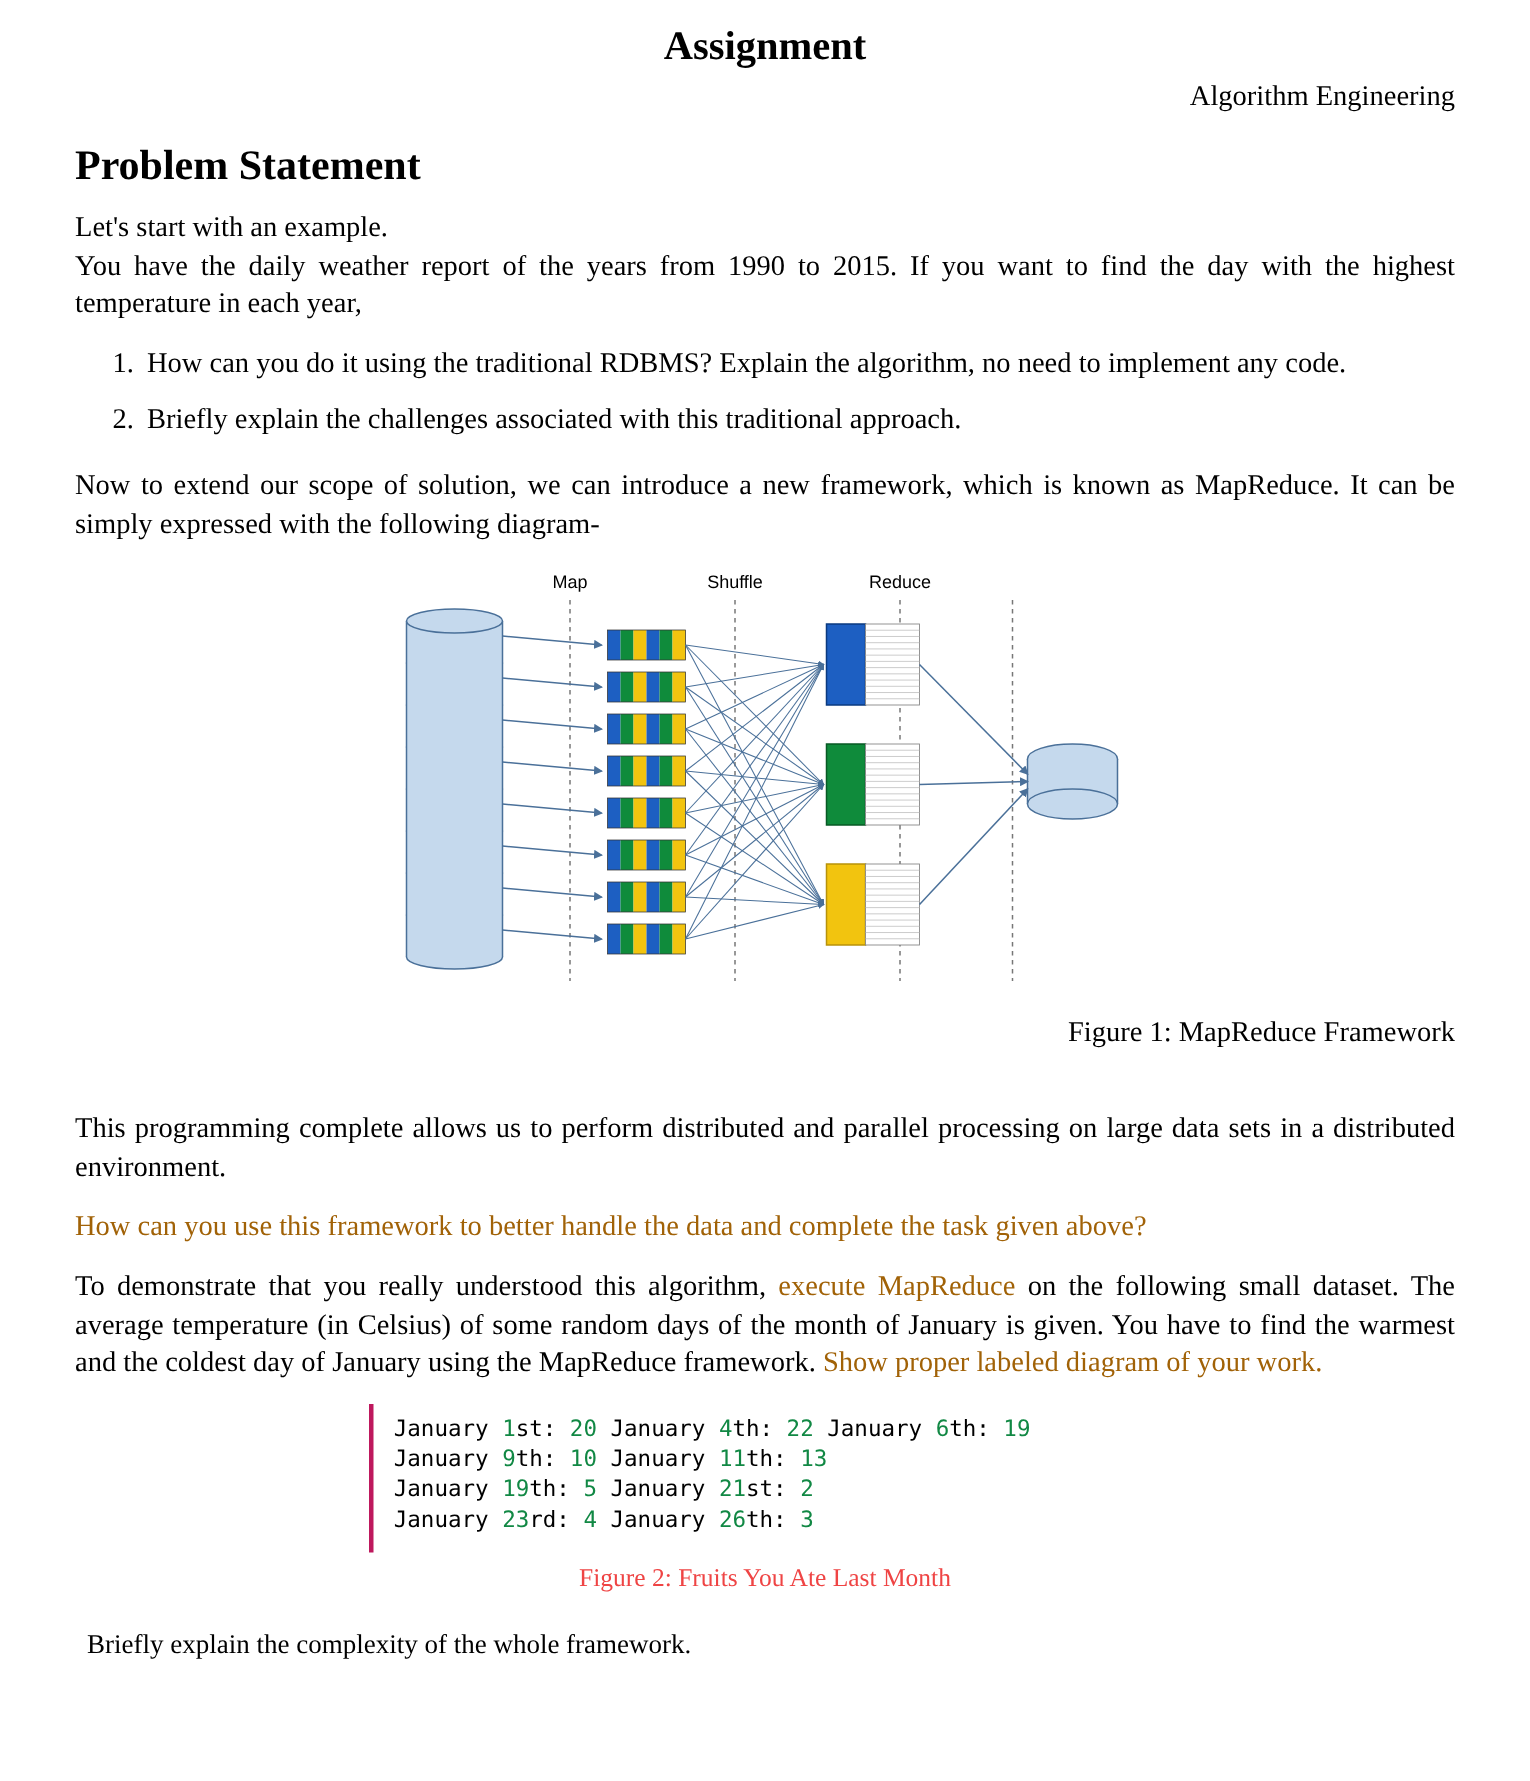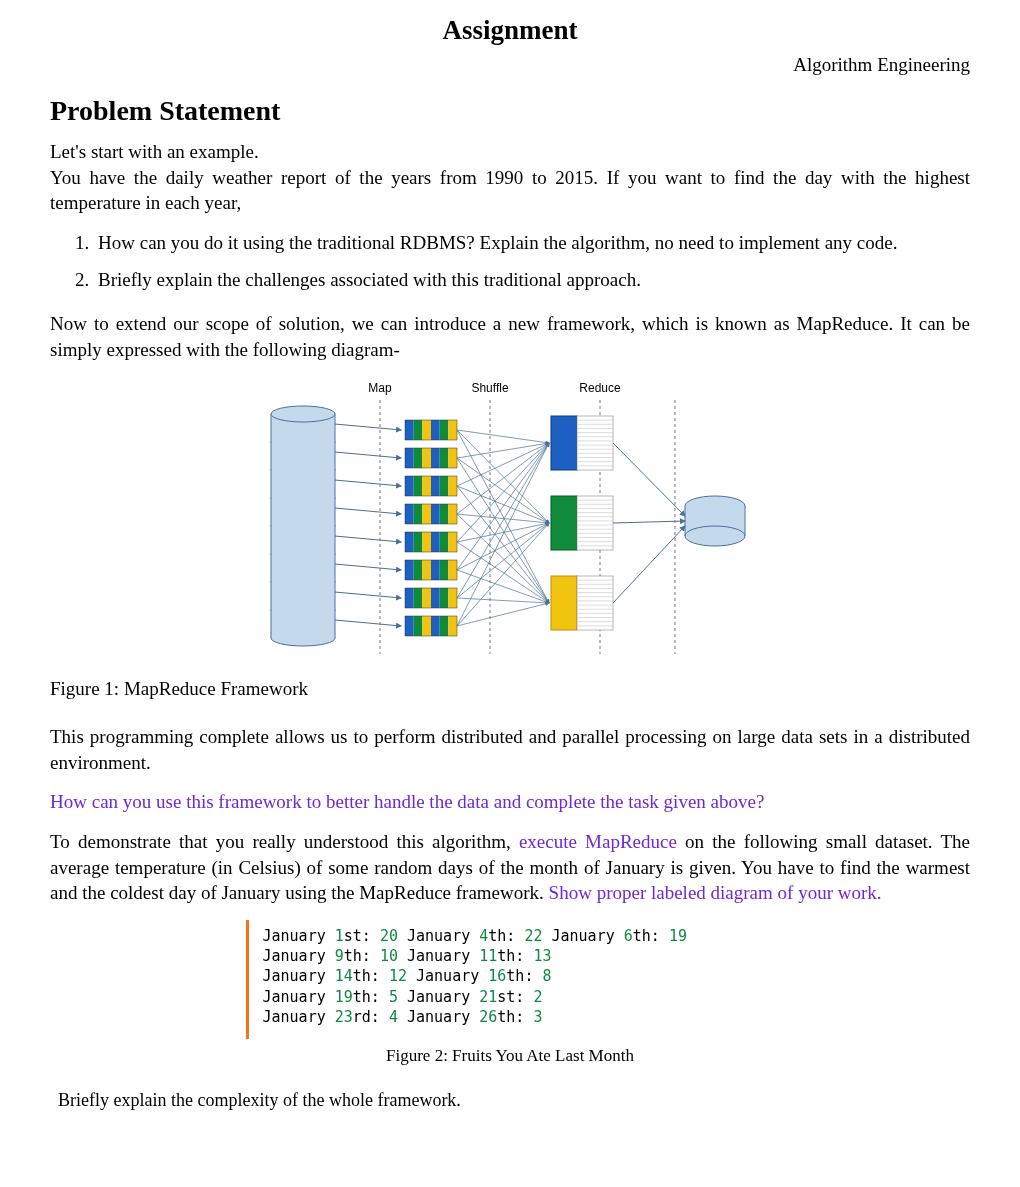--- a/index.html
+++ b/index.html
@@ -41,39 +41,39 @@
     ol li {
       margin-bottom: 12px;
       padding-left: 4px;
       text-align: justify;
     }
     .figure-wrap {
       text-align: center;
       margin: 4px 0 6px 0;
     }
     .figure-caption {
-      text-align: left;
+      text-align: right;
       font-size: 19px;
-      margin: 10px 0 22px 0;
-    }
-    .blue-text { color: #6d28d9; }
+      margin: 10px 0 38px 0;
+    }
+    .blue-text { color: #a16207; }
     .data-block {
       margin: 12px auto 4px auto;
       width: 500px;
-      border-left: 3px solid #f97316;
+      border-left: 3px solid #be185d;
       padding: 6px 12px 12px 14px;
       font-family: "Consolas", "Menlo", monospace;
       font-size: 15px;
       line-height: 1.35;
       text-align: left;
     }
     .data-block span.num { color: #118844; }
     .fig2-caption {
       text-align: center;
-      color: #000000;
+      color: #ef4444;
       font-size: 17px;
       margin: 6px 0 20px 0;
     }
     .closing {
       margin-left: 8px;
       font-size: 18px;
     }
     
     .mr-svg {
       display: block;
@@ -338,20 +338,19 @@
 
 <p>This programming complete allows us to perform distributed and parallel processing on large data sets in a distributed environment.</p>
 
 <p class="blue-text" style="text-align:justify;">How can you use this framework to better handle the data and complete the task given above?</p>
 
 <p id="demo-para" style="text-align:justify;">To demonstrate that you really understood this algorithm, <span class="blue-text">execute MapReduce</span> on the following small dataset. The average temperature (in Celsius) of some random days of the month of January is given. You have to find the warmest and the coldest day of January using the MapReduce framework. <span class="blue-text">Show proper labeled diagram of your work.</span></p>
 
 <div class="data-block" id="data-block">
     <div><span>January </span><span class="num">1</span><span>st: </span><span class="num">20</span> <span>January </span><span class="num">4</span><span>th: </span><span class="num">22</span> <span>January </span><span class="num">6</span><span>th: </span><span class="num">19</span></div>
     <div><span>January </span><span class="num">9</span><span>th: </span><span class="num">10</span> <span>January </span><span class="num">11</span><span>th: </span><span class="num">13</span></div>
-    <div><span>January </span><span class="num">14</span><span>th: </span><span class="num">12</span> <span>January </span><span class="num">16</span><span>th: </span><span class="num">8</span></div>
     <div><span>January </span><span class="num">19</span><span>th: </span><span class="num">5</span> <span>January </span><span class="num">21</span><span>st: </span><span class="num">2</span></div>
     <div><span>January </span><span class="num">23</span><span>rd: </span><span class="num">4</span> <span>January </span><span class="num">26</span><span>th: </span><span class="num">3</span></div>
   </div>
 
 <div class="fig2-caption">Figure 2: Fruits You Ate Last Month</div>
 
 <div class="closing">Briefly explain the complexity of the whole framework.</div>
 
 </body></html>

